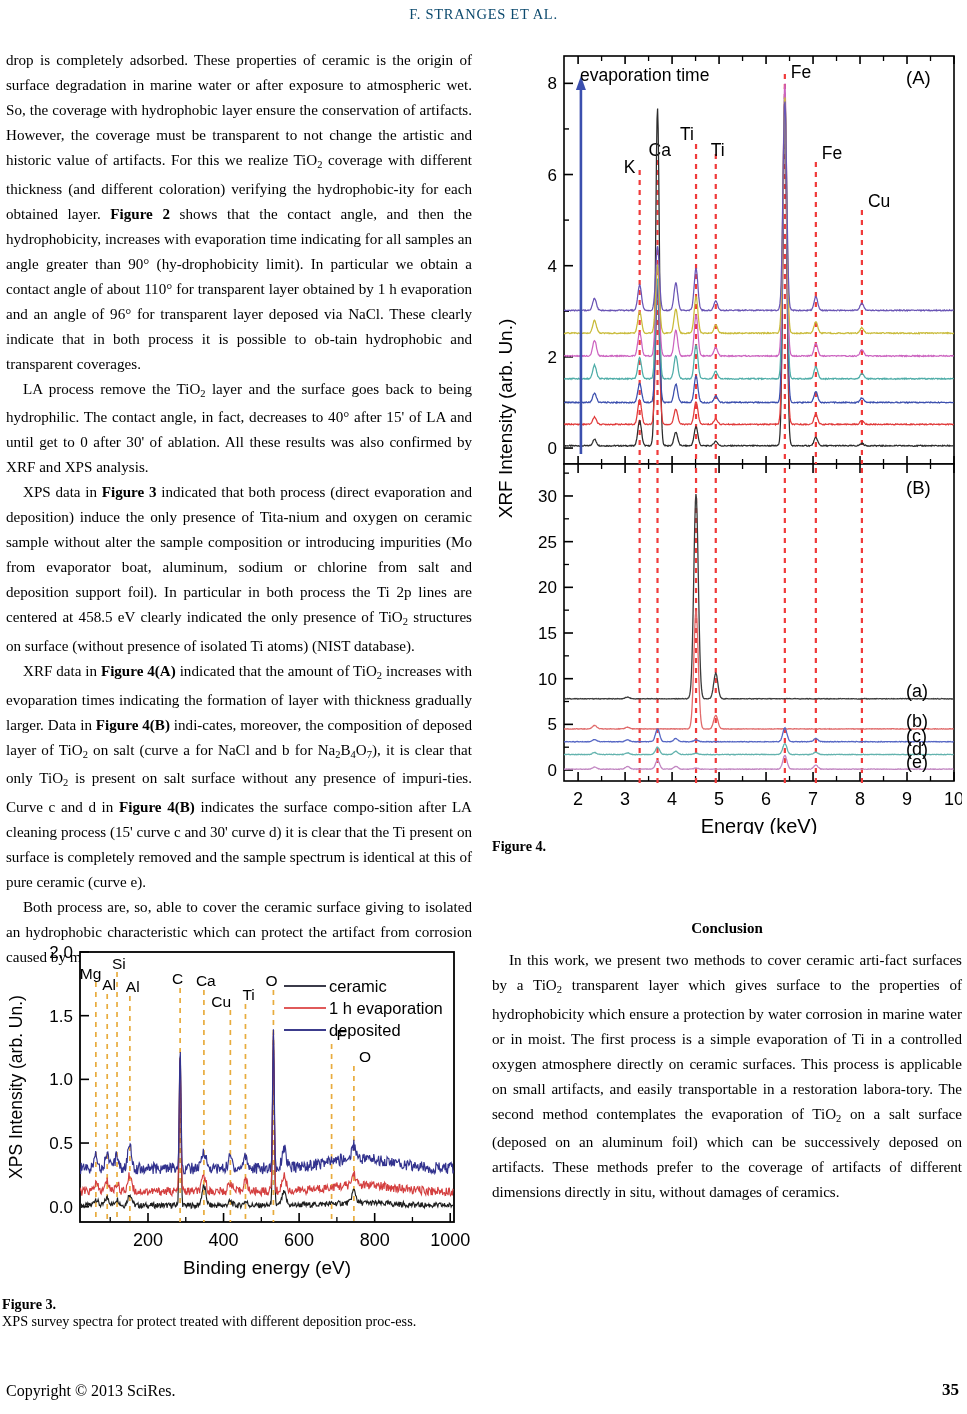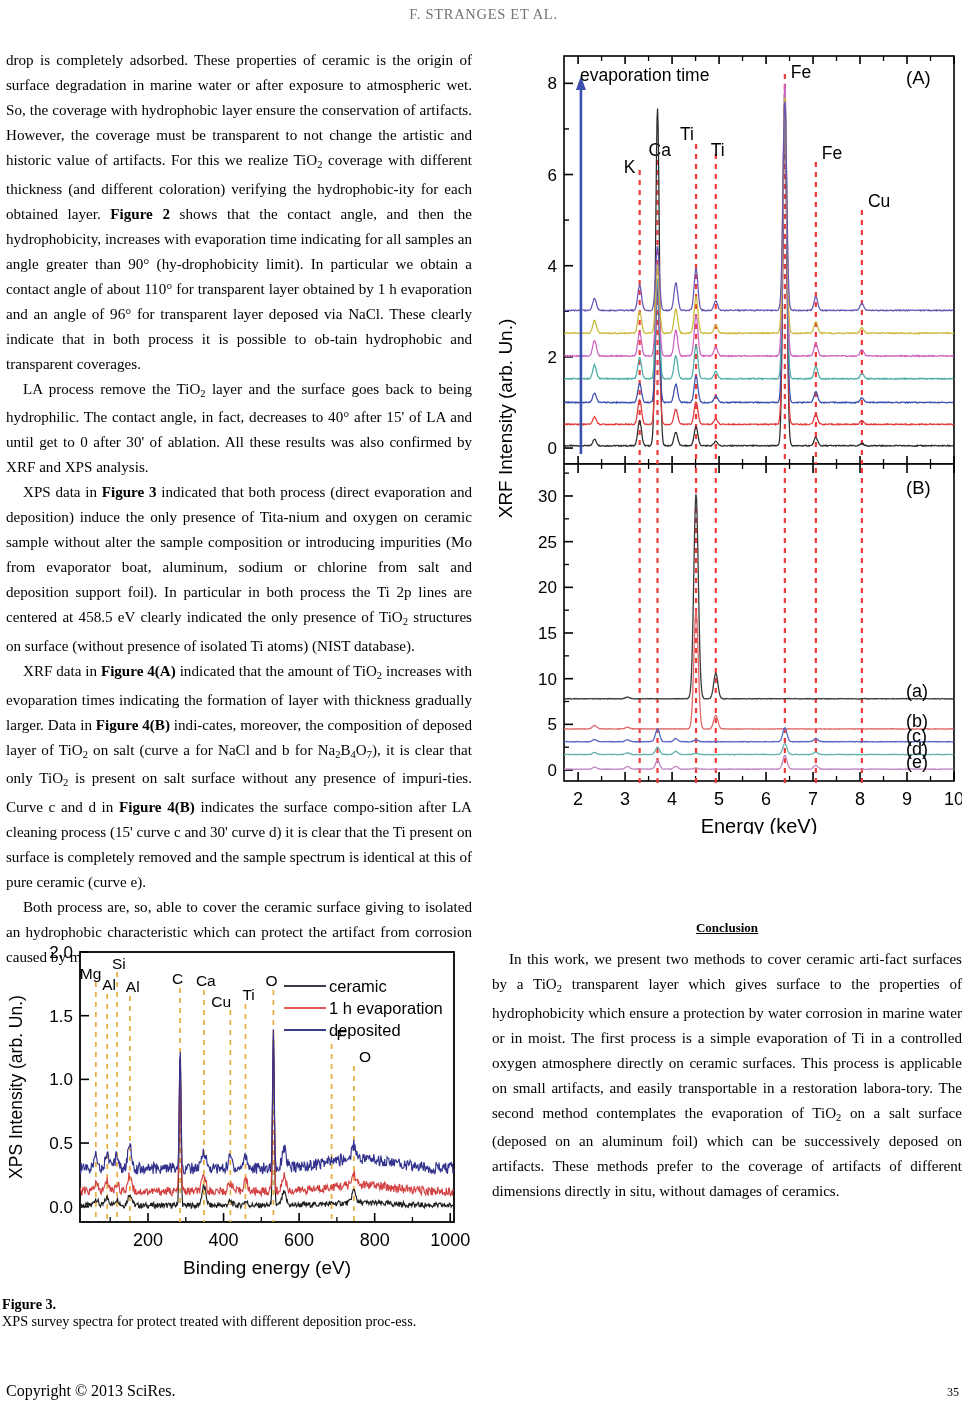--- a/index.html
+++ b/index.html
@@ -22,21 +22,21 @@
   
   .running-head {
     position: absolute;
     top: 6px;
     left: 0;
     width: 967px;
     text-align: center;
     font-family: "Liberation Serif", serif;
     font-size: 14.5px;
     letter-spacing: 0.7px;
-    color: #737373;
+    color: #0c4a6e;
   }
   
   .col-left {
     position: absolute;
     left: 6px;
     top: 48px;
     width: 466px;
   }
   p.body {
     margin: 0;
@@ -52,41 +52,41 @@
 
   
   .caption {
     font-size: 14.2px;
     line-height: 17.4px;
     text-align: justify;
   }
   .caption .lead { font-weight: bold; display: block; }
 
   h2.section {
-    font-size: 13px;
+    font-size: 15px;
     font-weight: bold;
     text-align: center;
     margin: 22px 0 11px 0;
     font-family: "Liberation Serif", serif;
-    text-decoration: underline;
   }
 
   
   .footer-left {
     position: absolute;
     left: 6px;
     bottom: 14px;
     font-size: 16px;
     text-align: right;
   }
   .footer-right {
     position: absolute;
     right: 8px;
     bottom: 14px;
-    font-size: 12px;
+    font-size: 17px;
+    font-weight: bold;
   }
 
   
   .fig-box { position: relative; }
   .fig4 {
     position: absolute;
     left: 492px;
     top: 44px;
     width: 470px;
     height: 790px;
@@ -305,20 +305,21 @@
         <text x="414" y="698.2363112391931" font-size="18" fill="#000">(c)</text>
         <text x="414" y="711.0259365994236" font-size="18" fill="#000">(d)</text>
         <text x="414" y="723.8155619596541" font-size="18" fill="#000">(e)</text>
         <text x="267" y="789" text-anchor="middle" font-size="20" fill="#000">Energy (keV)</text>
         <text x="20" y="374.5" text-anchor="middle" font-size="19" fill="#000" transform="rotate(-90,20,374.5)">XRF Intensity (arb. Un.)</text>
       </svg>
   </div>
 
   <div class="fig4cap">
     <div class="caption">
+      <span class="lead">Figure 4.</span>
     </div>
   </div>
 
   <div class="rtext-after-fig">
 
     <h2 class="section">Conclusion</h2>
 
     <p class="body indent">In this work, we present two methods to cover ceramic arti-fact surfaces by a TiO<sub>2</sub> transparent layer which gives surface to the properties of hydrophobicity which ensure a protection by water corrosion in marine water or in moist. The first process is a simple evaporation of Ti in a controlled oxygen atmosphere directly on ceramic surfaces. This process is applicable on small artifacts, and easily transportable in a restoration labora-tory. The second method contemplates the evaporation of TiO<sub>2</sub> on a salt surface (deposed on an aluminum foil) which can be successively deposed on artifacts. These methods prefer to the coverage of artifacts of different dimensions directly in situ, without damages of ceramics.</p>
 
   </div>

